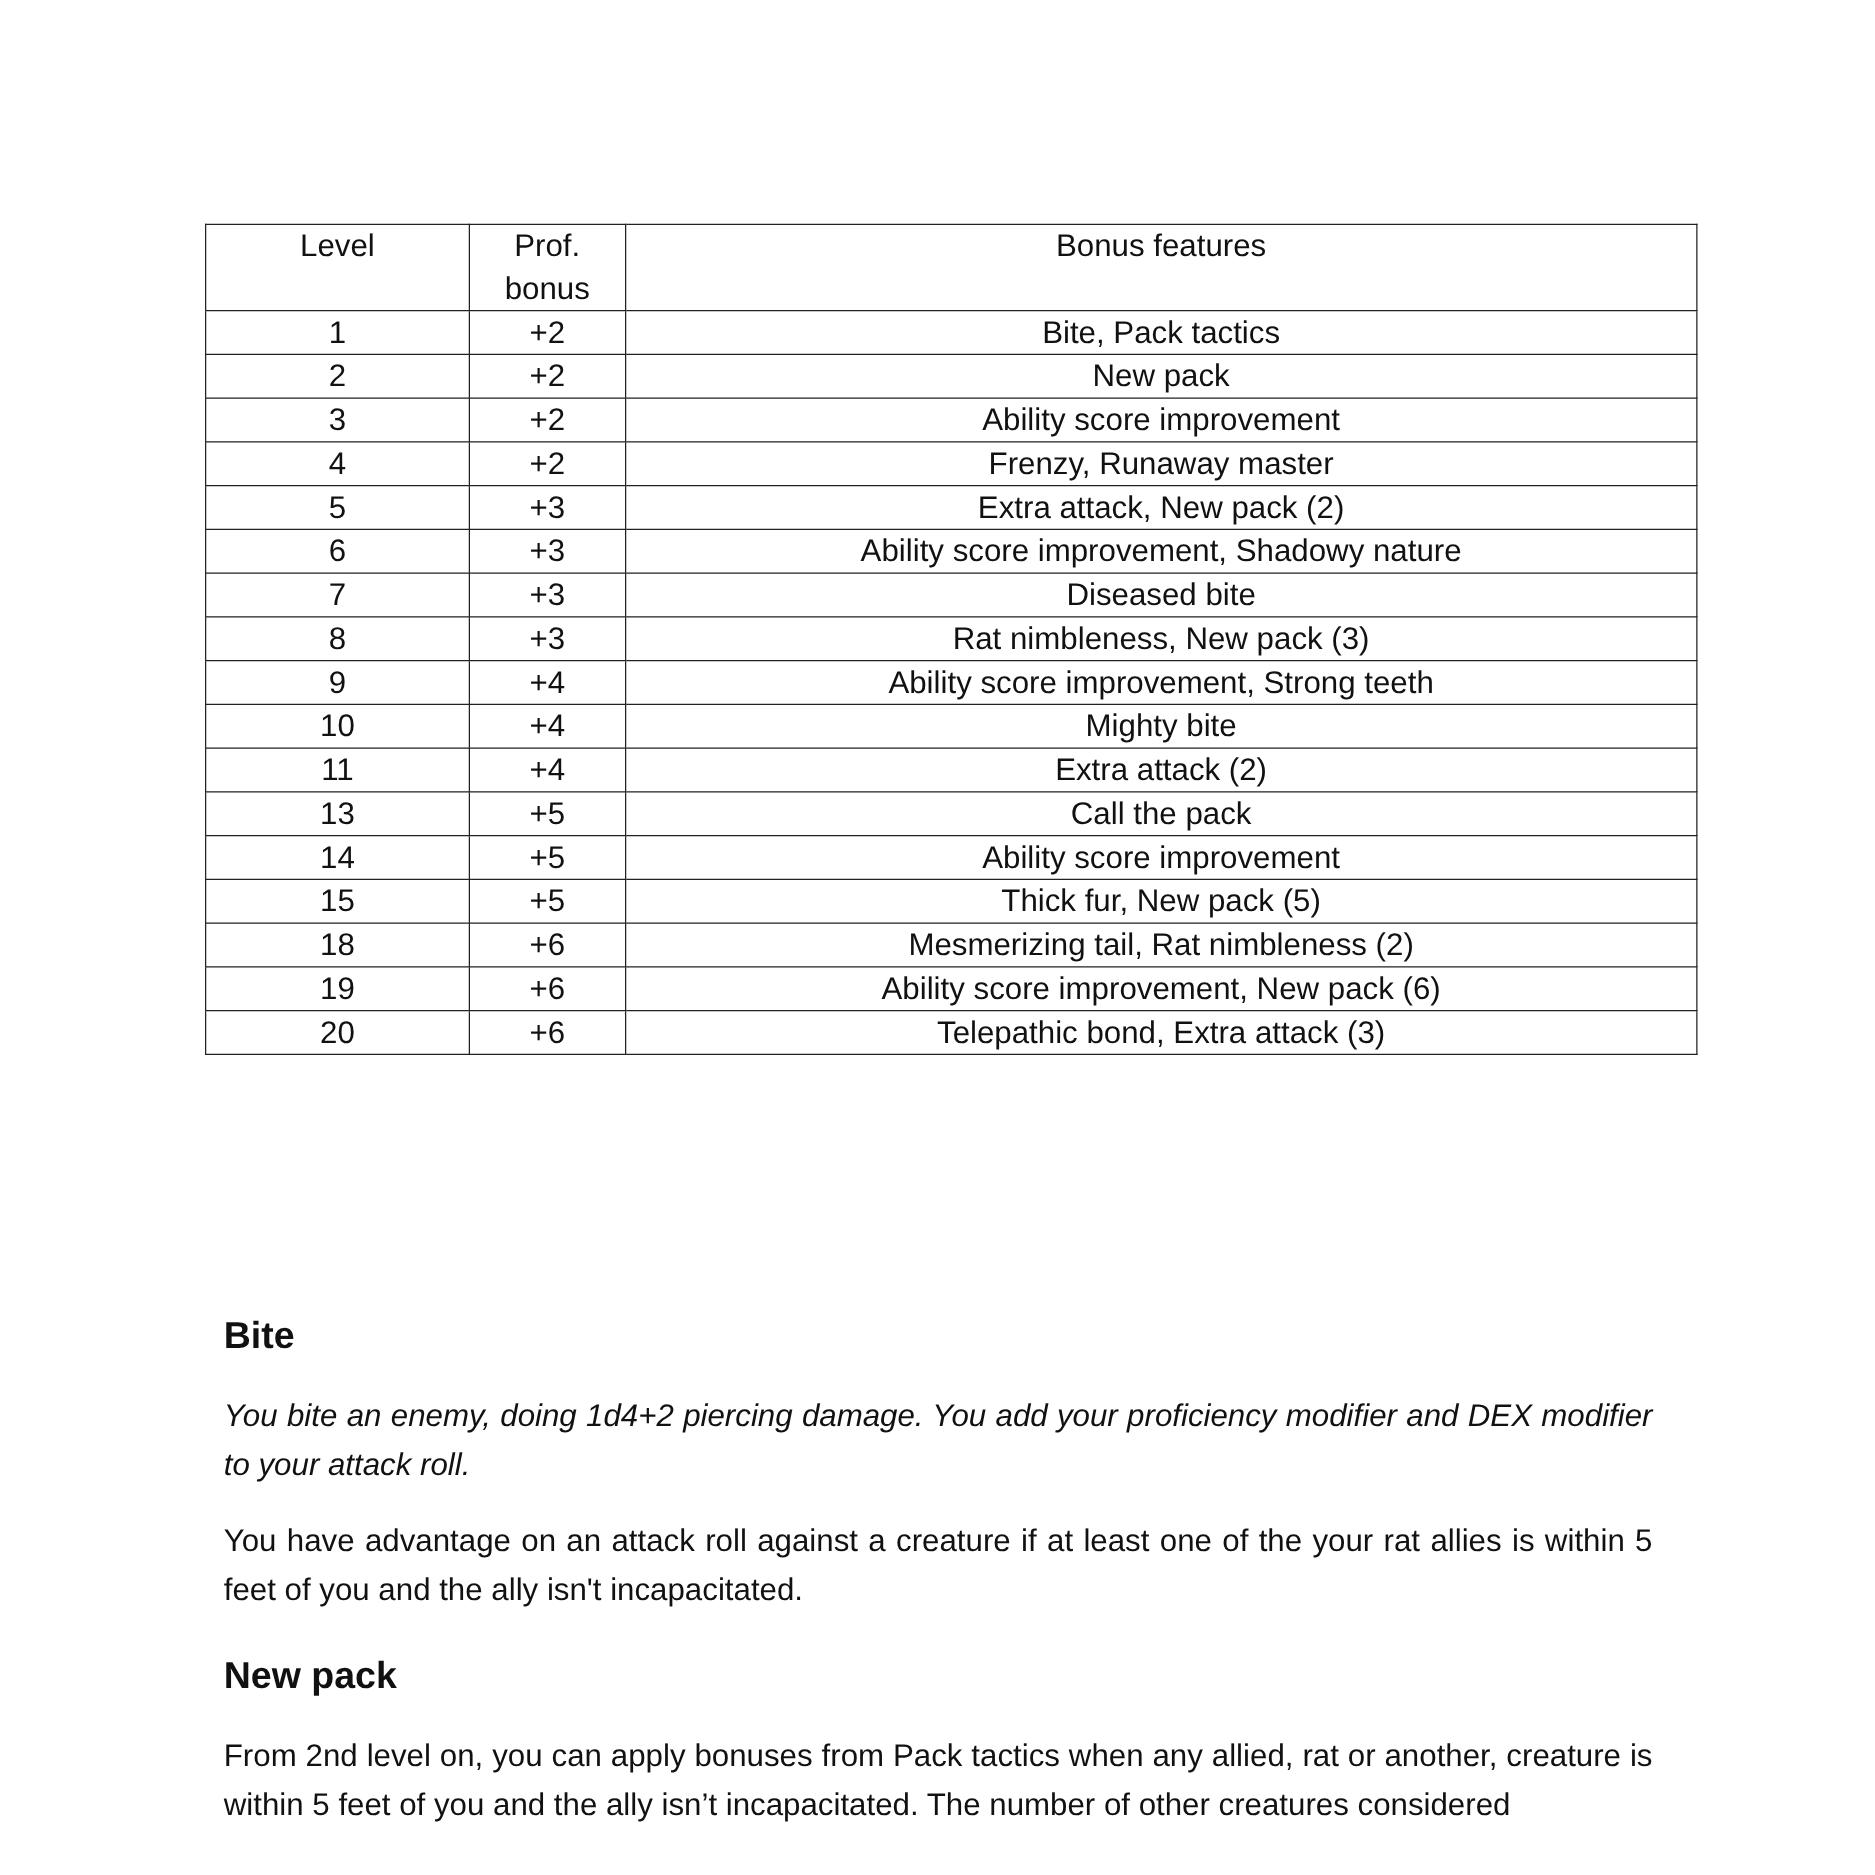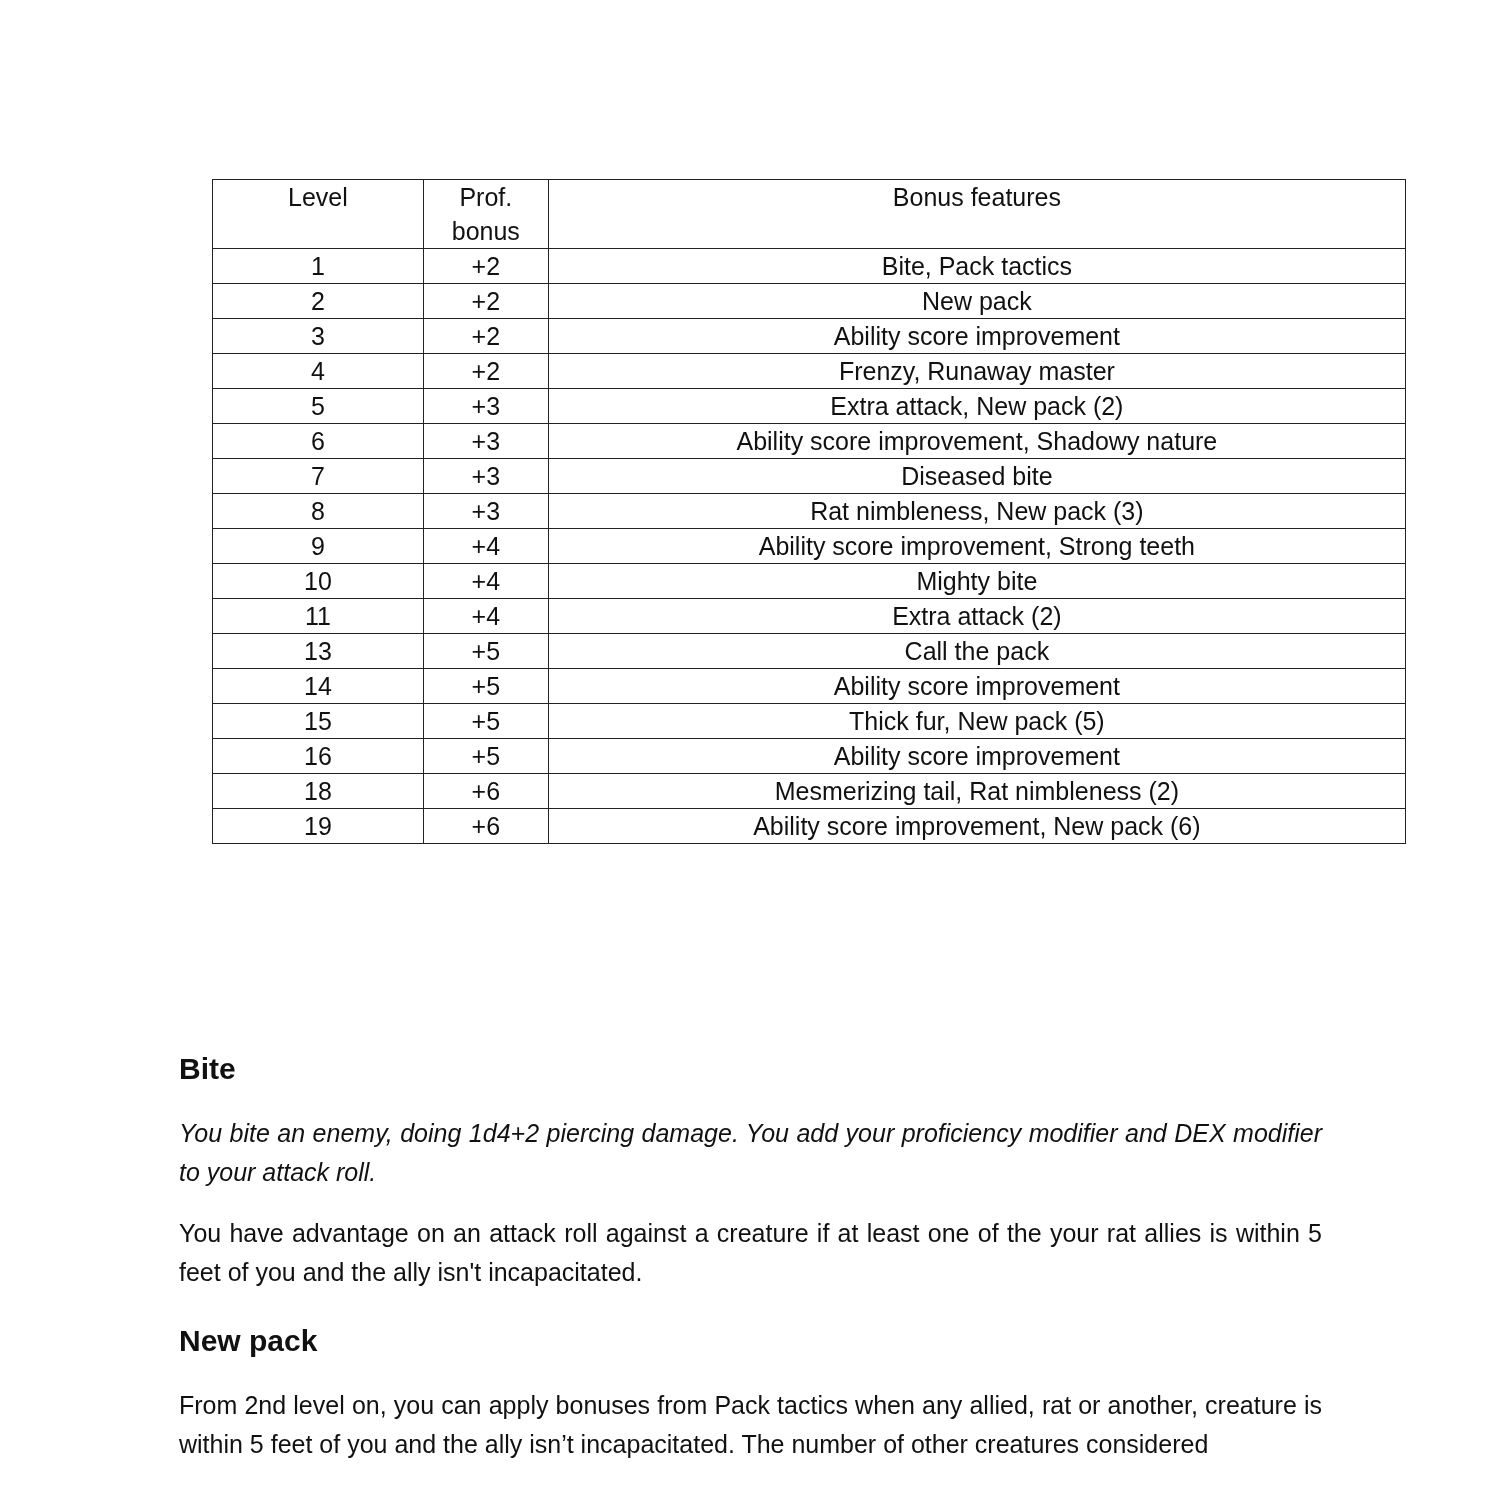--- a/index.html
+++ b/index.html
@@ -1,20 +1,20 @@
 <!DOCTYPE html>
 <html><head>
 <meta charset="utf-8">
 <style>
   html, body { margin: 0; padding: 0; background: #ffffff; }
   body { width: 1500px; height: 1500px; overflow: hidden; position: relative;
          font-family: "Liberation Sans", "DejaVu Sans", sans-serif; color: #111; }
   .page { position: absolute; left: 0; top: 0; width: 1500px; height: 1500px; background: #fff; }
   table.levels { position: absolute; left: 164px; top: 179px; width: 1194px;
-                 border-collapse: collapse; font-size: 25px; margin-left: 48px; }
+                 border-collapse: collapse; font-size: 25px; }
   table.levels td, table.levels th { border: 1.5px solid #222; text-align: center;
                  font-weight: normal; padding: 0; line-height: 34px; height: 34px; }
   table.levels th { vertical-align: top; line-height: 34px; }
   col.c1 { width: 211px; } col.c2 { width: 125px; } col.c3 { width: 858px; }
   .content { position: absolute; left: 179px; top: 1030px; width: 1143px; }
   h2 { font-size: 30px; font-weight: bold; margin: 0; line-height: 46px; }
   p { font-size: 25px; line-height: 39px; margin: 0; text-align: justify; }
   .sec-bite h2 { margin-top: 16px; }
   .sec-bite p { margin-top: 22px; font-style: italic; }
   .sec-pack h2 { margin-top: 27px; }
@@ -104,33 +104,33 @@
           <td>14</td>
           <td>+5</td>
           <td>Ability score improvement</td>
         </tr>
         <tr>
           <td>15</td>
           <td>+5</td>
           <td>Thick fur, New pack (5)</td>
         </tr>
         <tr>
-          <td>16</td>
-          <td>+5</td>
-          <td>Ability score improvement</td>
-        </tr>
-        <tr>
           <td>18</td>
           <td>+6</td>
           <td>Mesmerizing tail, Rat nimbleness (2)</td>
         </tr>
         <tr>
           <td>19</td>
           <td>+6</td>
           <td>Ability score improvement, New pack (6)</td>
+        </tr>
+        <tr>
+          <td>20</td>
+          <td>+6</td>
+          <td>Telepathic bond, Extra attack (3)</td>
         </tr>
       </tbody>
   </table>
 
   <div class="content">
     <div class="sec-bite">
       <h2>Bite</h2>
       <p>You bite an enemy, doing 1d4+2 piercing damage. You add your proficiency modifier and DEX modifier to your attack roll.</p>
     </div>
     <div class="sec-pack">

